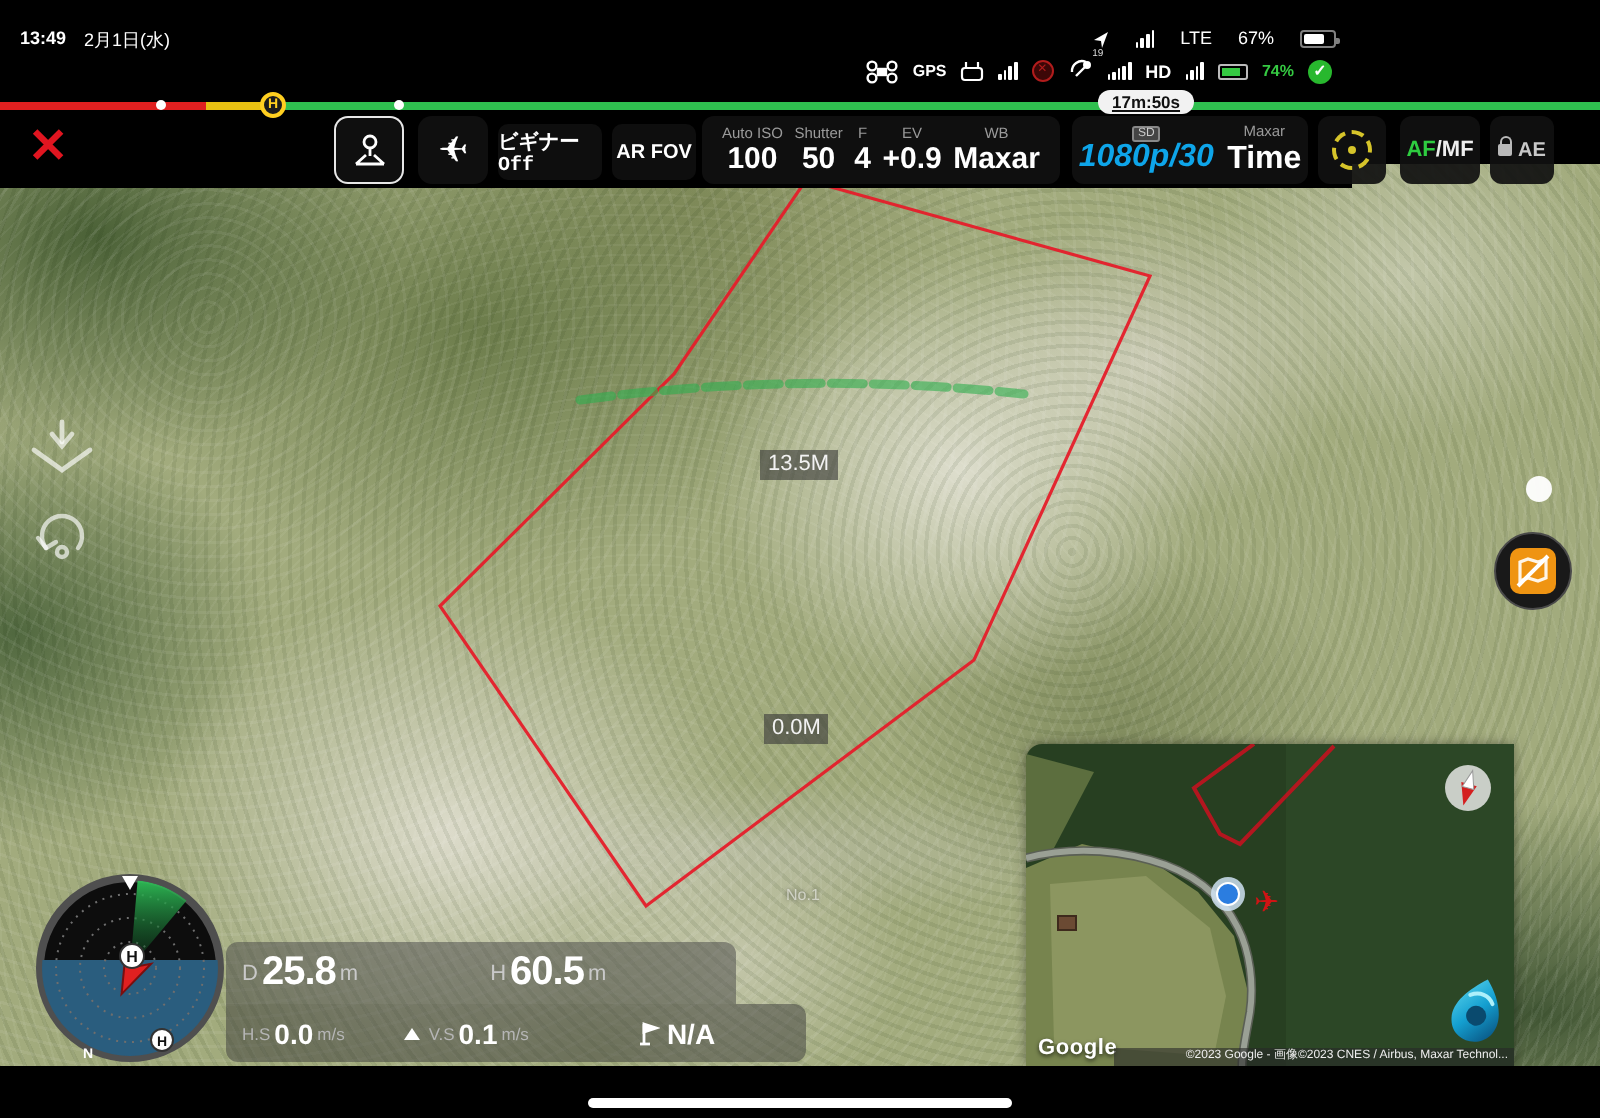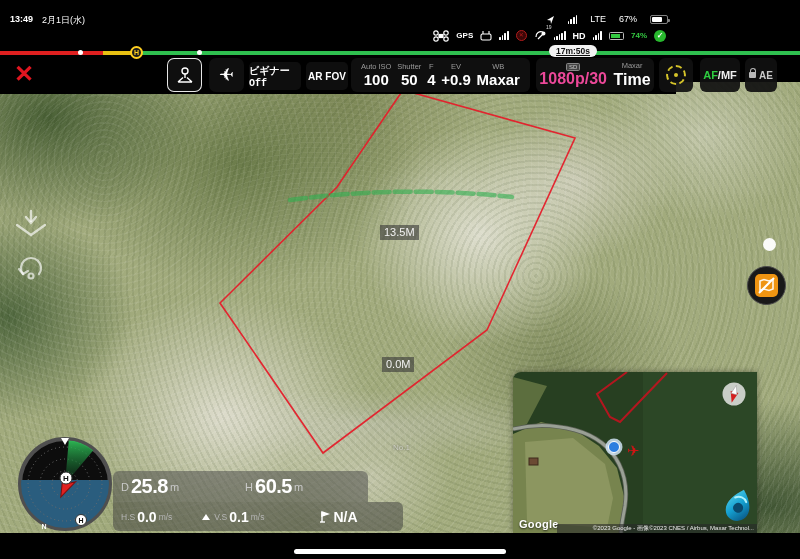--- a/index.html
+++ b/index.html
@@ -369,21 +369,21 @@
       </span>
       <span class="cs-col">
         <span class="l">WB</span>
         <span class="v">Maxar</span>
       </span>
     </div>
 
     <div class="abs tb-panel video-panel">
       <span class="cs-col">
         <span class="sd-badge">SD</span>
-        <span style="font-size:16px; font-weight:bold; color:#ec4899;">1080p/30</span>
+        <span style="font-size:16px; font-weight:bold; color:#0ea5e9;font-style:italic;">1080p/30</span>
       </span>
       <span class="cs-col">
         <span class="l">Maxar</span>
         <span style="font-size:16px; font-weight:bold; color:#fff;">Time</span>
       </span>
     </div>
 
     <div class="abs tb-panel focus-btn">
       <span class="focus-ring"></span>
       <span class="focus-dot"></span>

